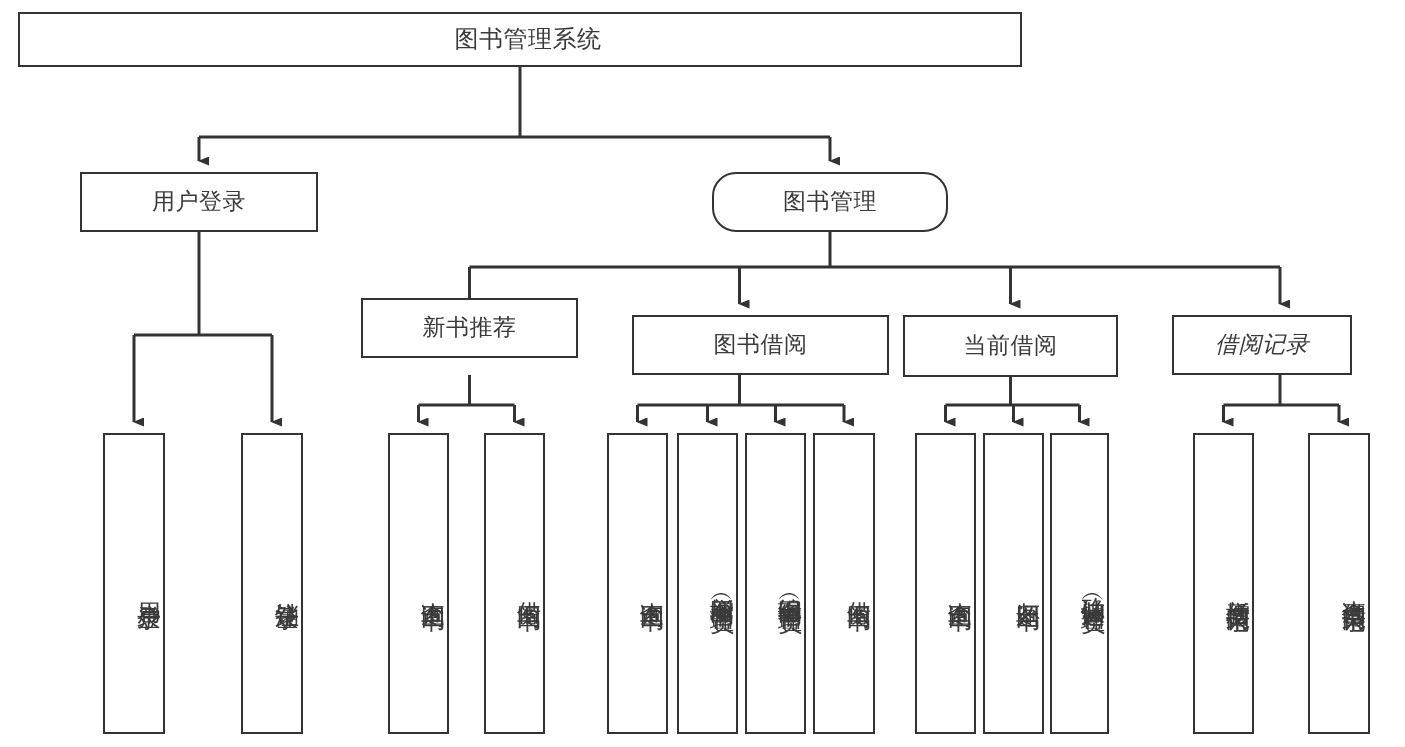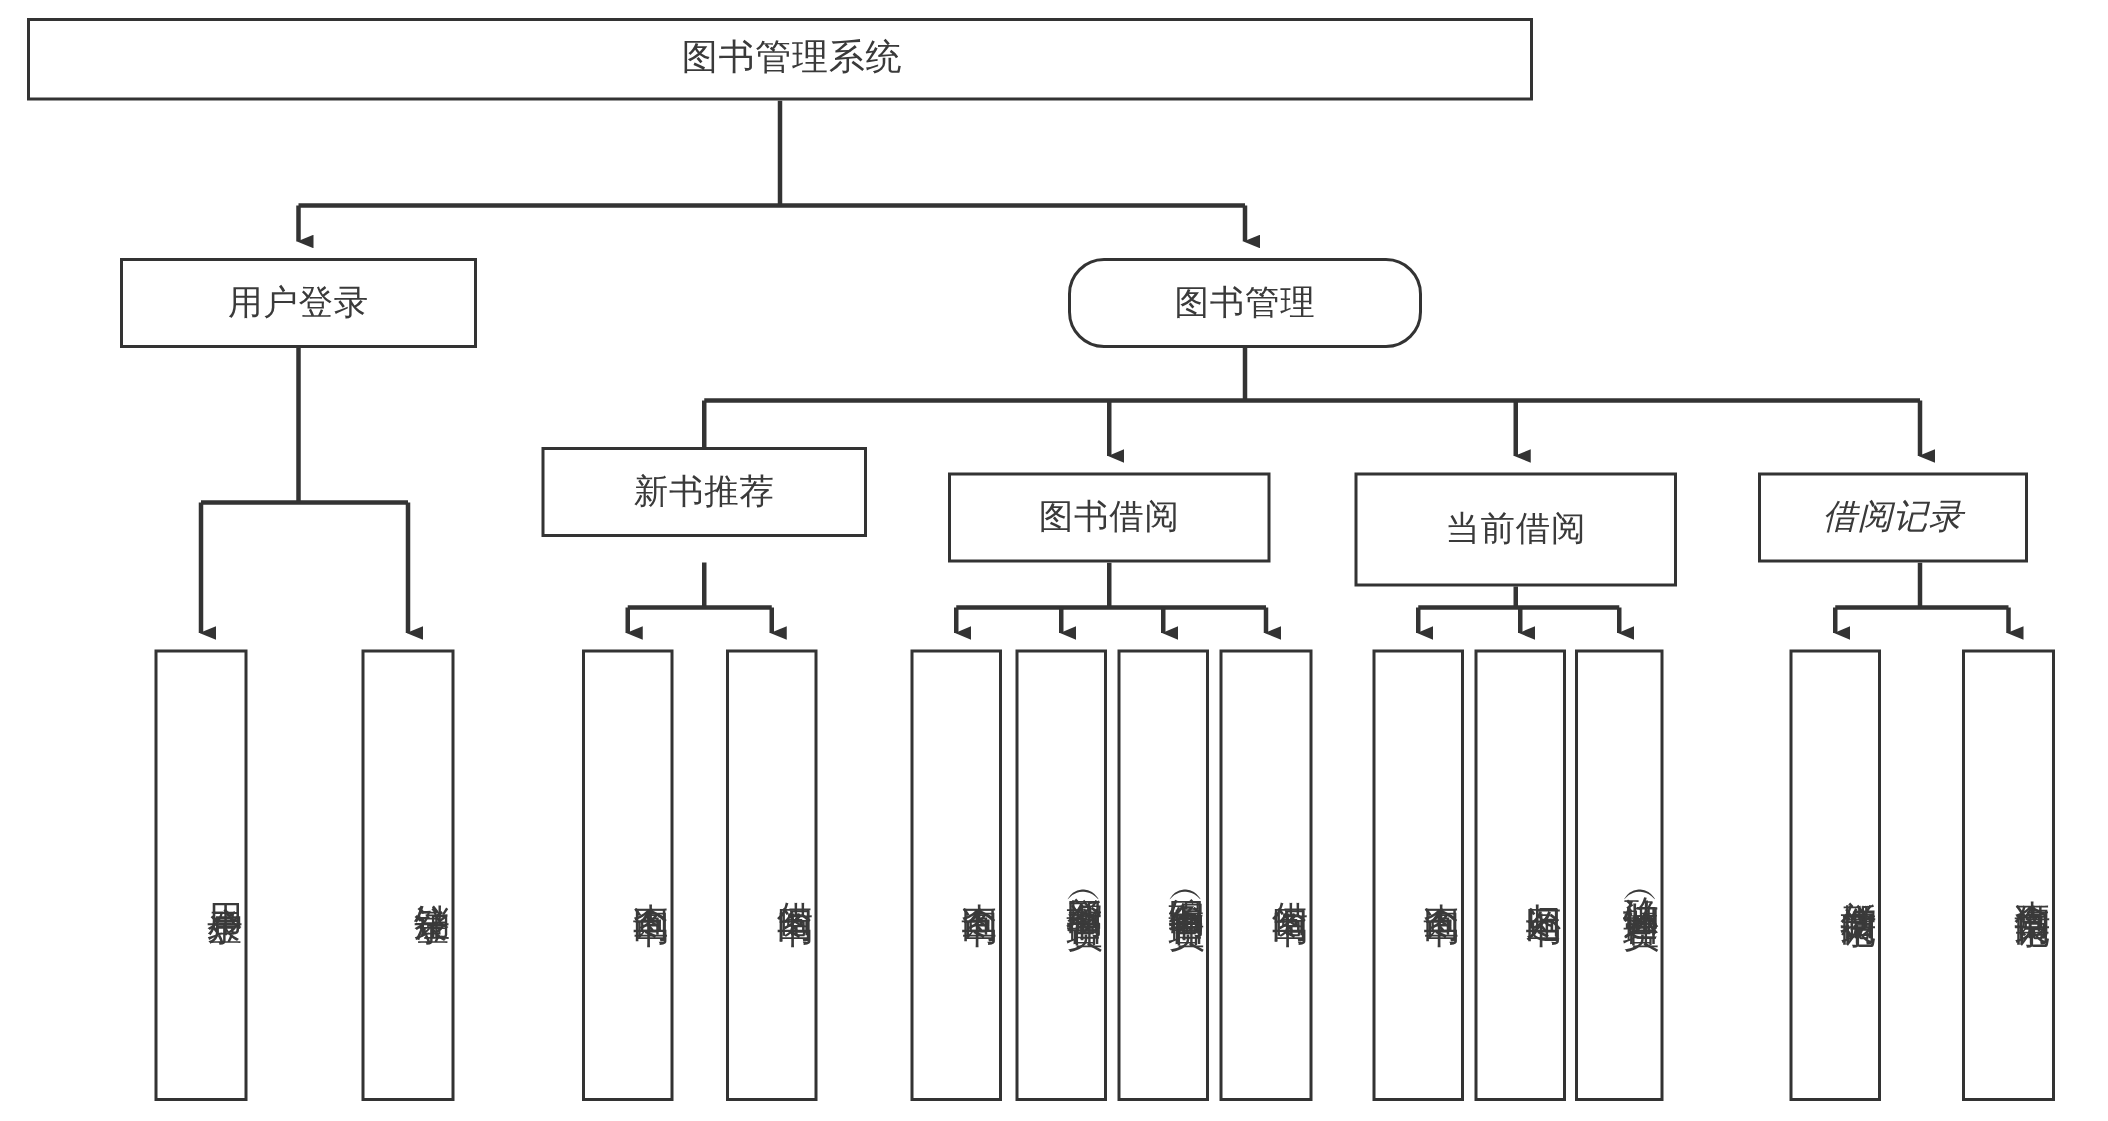--- a/index.html
+++ b/index.html
@@ -123,24 +123,24 @@
       </div>
       <div class="node horizontal" style="left: 80px; top: 172px; width: 238px; height: 60px;">
         <span class="node-label">用户登录</span>
       </div>
       <div class="node horizontal" style="left: 712px; top: 172px; width: 236px; height: 60px; border-radius: 24px;">
         <span class="node-label">图书管理</span>
       </div>
       <div class="node horizontal" style="left: 361px; top: 298px; width: 217px; height: 60px;">
         <span class="node-label">新书推荐</span>
       </div>
-      <div class="node horizontal" style="left: 632px; top: 315px; width: 215px; height: 60px;">
+      <div class="node horizontal" style="left: 632px; top: 315px; width: 257px; height: 60px;">
         <span class="node-label">图书借阅</span>
       </div>
-      <div class="node horizontal" style="left: 903px; top: 315px; width: 215px; height: 76px;">
+      <div class="node horizontal" style="left: 903px; top: 315px; width: 215px; height: 62px;">
         <span class="node-label">当前借阅</span>
       </div>
       <div class="node horizontal" style="left: 1172px; top: 315px; width: 180px; height: 60px; font-style: italic;">
         <span class="node-label">借阅记录</span>
       </div>
       <div class="node vertical" style="left: 103px; top: 433px; width: 62px; height: 301px;">
         <span class="node-label">用户登录</span>
       </div>
       <div class="node vertical" style="left: 241px; top: 433px; width: 62px; height: 301px;">
         <span class="node-label">注销登录</span>

